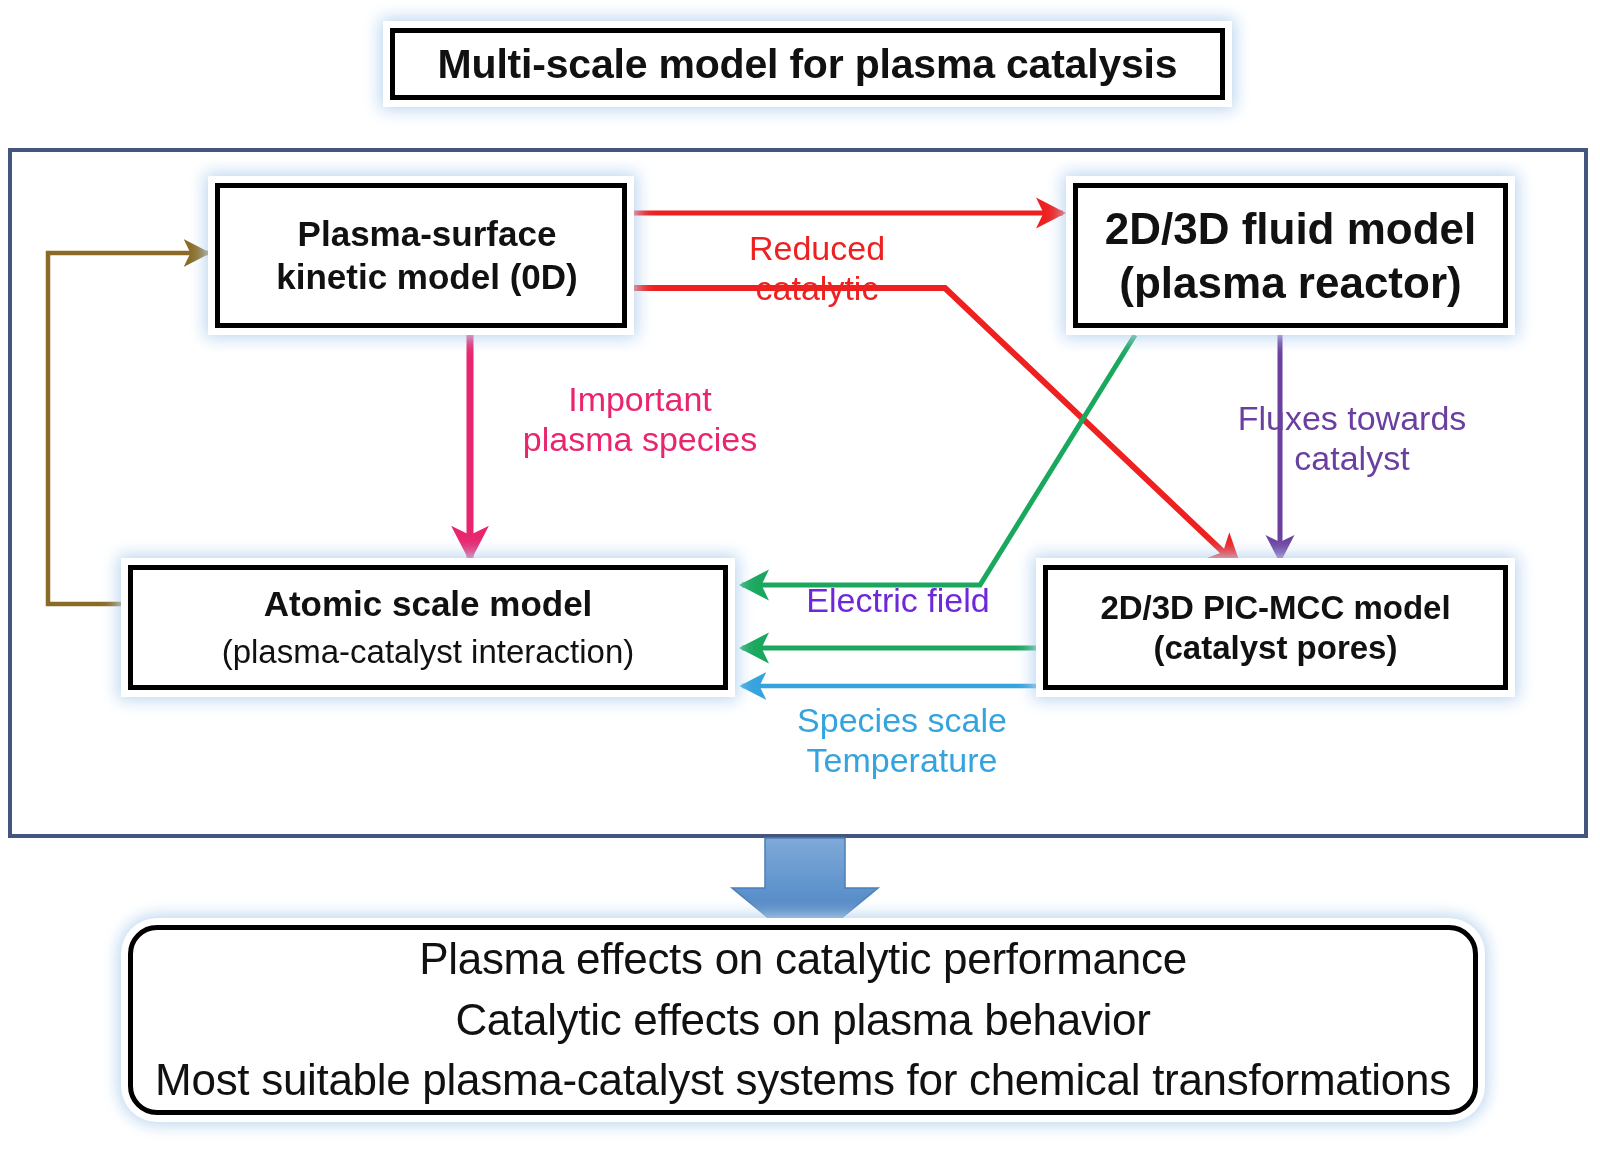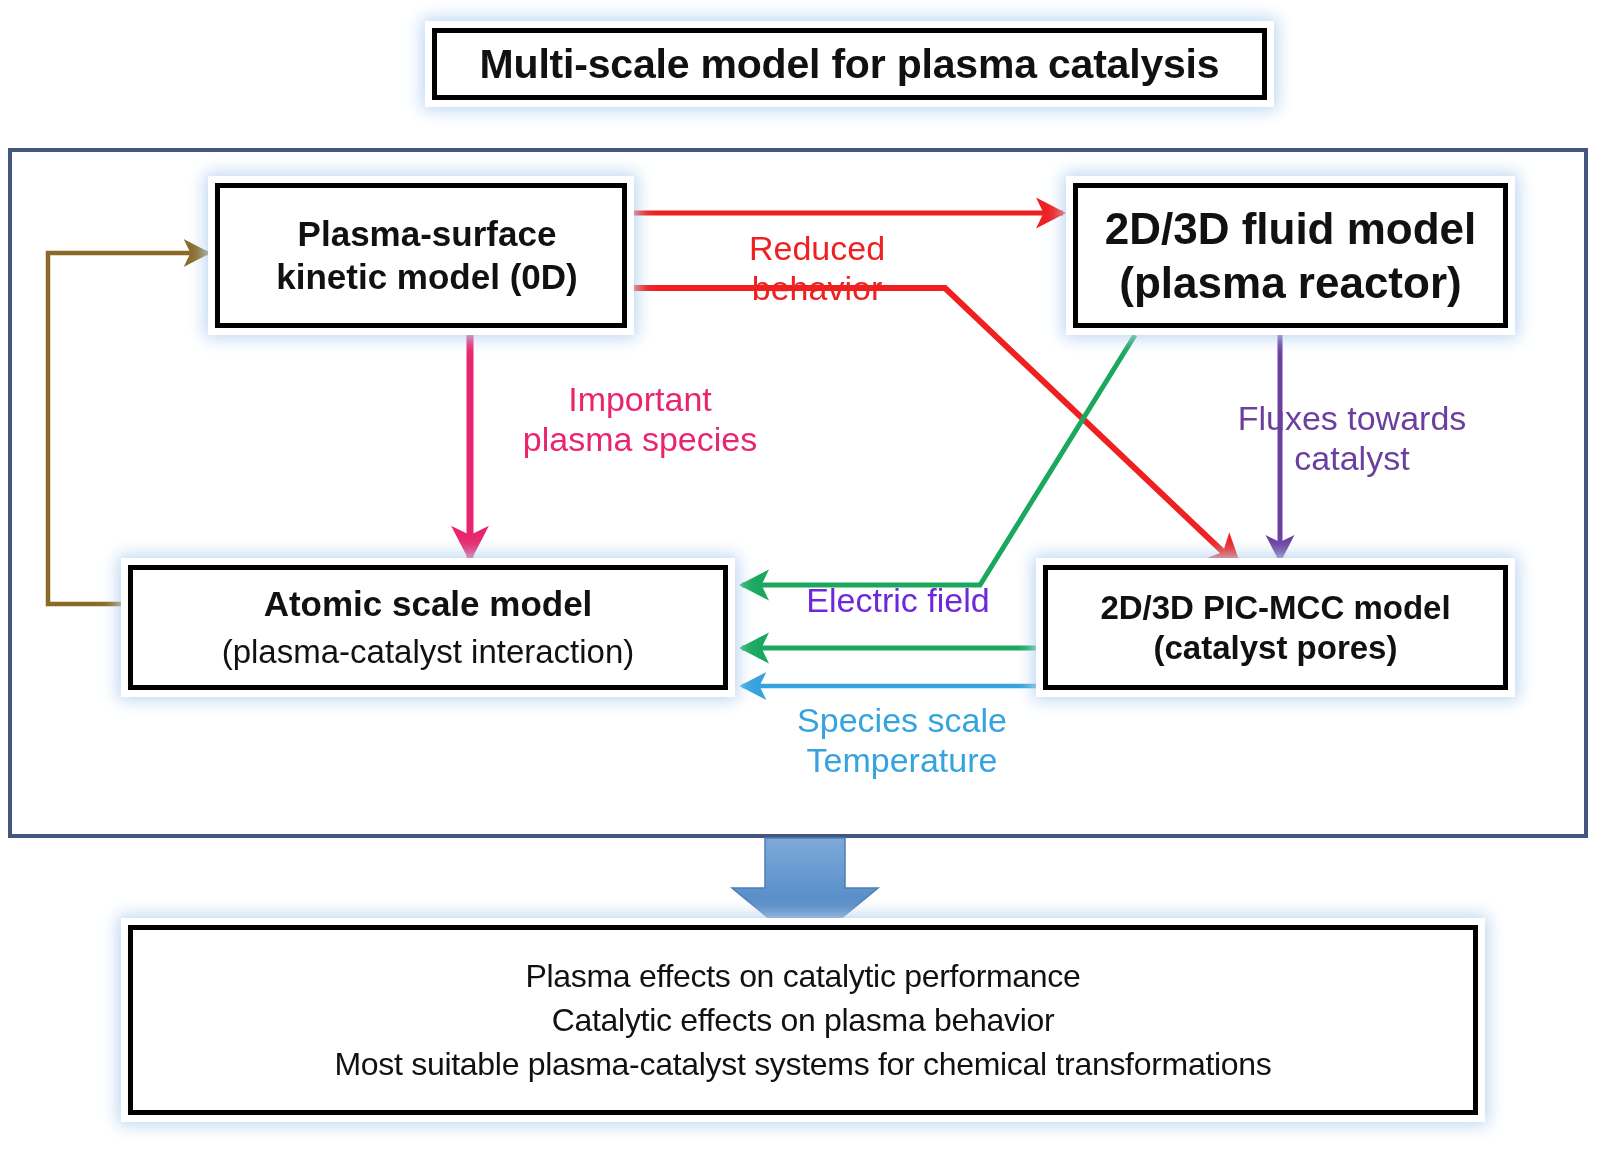--- a/index.html
+++ b/index.html
@@ -30,21 +30,21 @@
     align-items: center;
     justify-content: center;
     text-align: center;
     color: #111111;
     z-index: 6;
   }
   .gbox .l1, .gbox .l2 { display: block; width: 100%; }
 
   
   #title-box {
-    left: 432px; top: 28px; width: 835px; height: 72px;
+    left: 390px; top: 28px; width: 835px; height: 72px;
     font-size: 41px;
     font-weight: bold;
     letter-spacing: -0.2px;
   }
 
   
   #panel {
     position: absolute;
     left: 8px; top: 148px; width: 1580px; height: 690px;
     box-sizing: border-box;
@@ -69,24 +69,25 @@
   #box-atomic .l1 { font-size: 35px; font-weight: bold; }
   #box-atomic .l2 { font-size: 33px; font-weight: normal; margin-top: 8px; }
   #box-pic {
     left: 1043px; top: 565px; width: 465px; height: 125px;
     font-size: 33px; font-weight: bold; line-height: 1.2;
   }
 
   
   #box-conclusions {
     left: 128px; top: 925px; width: 1350px; height: 190px;
-    font-size: 32px;
+    font-size: 44px;
     font-weight: normal;
     line-height: 1.38;
     letter-spacing: -0.3px;
+    border-radius: 29px;
   }
 
   
   #arrows {
     position: absolute;
     left: 0; top: 0;
     width: 1600px; height: 1174px;
     z-index: 4;
     pointer-events: none;
   }
@@ -204,21 +205,21 @@
   </div>
 
   <div class="gbox" id="box-pic">
     <span class="l1">2D/3D PIC-MCC model</span>
     <span class="l2">(catalyst pores)</span>
   </div>
 
 
   <div class="elabel" id="label-reduced">
     <div>Reduced</div>
-    <div>behavior</div>
+    <div>catalytic</div>
   </div>
 
   <div class="elabel" id="label-important">
     <div>Important</div>
     <div>plasma species</div>
   </div>
 
   <div class="elabel" id="label-fluxes">
     <div>Fluxes towards</div>
     <div>catalyst</div>

